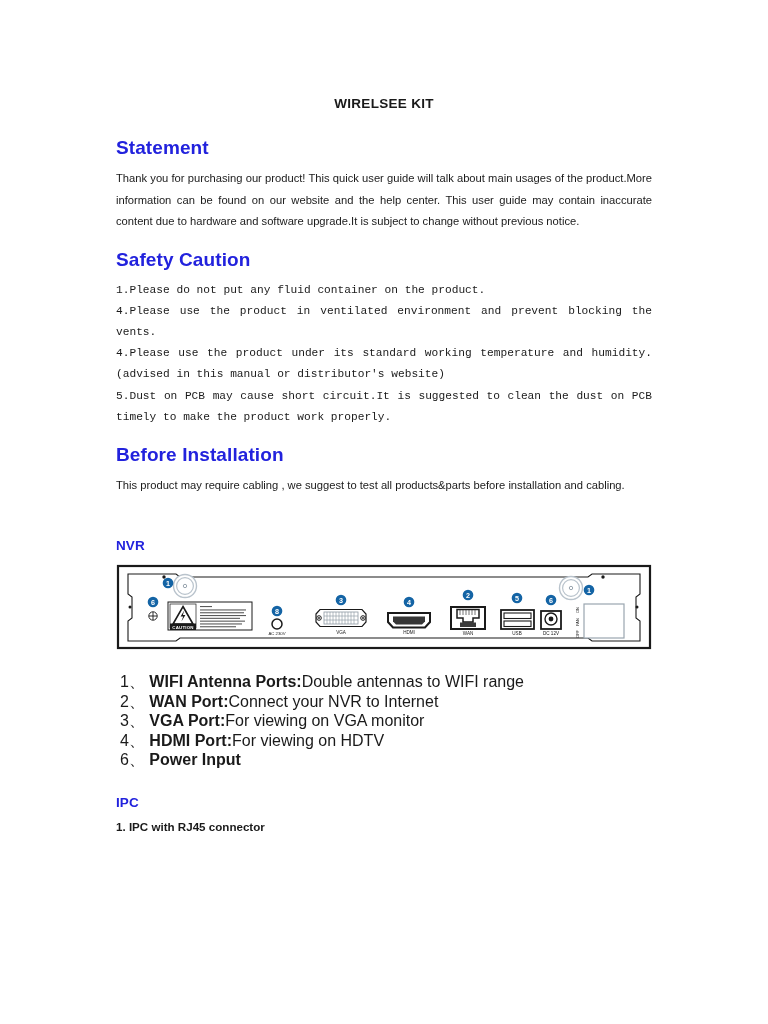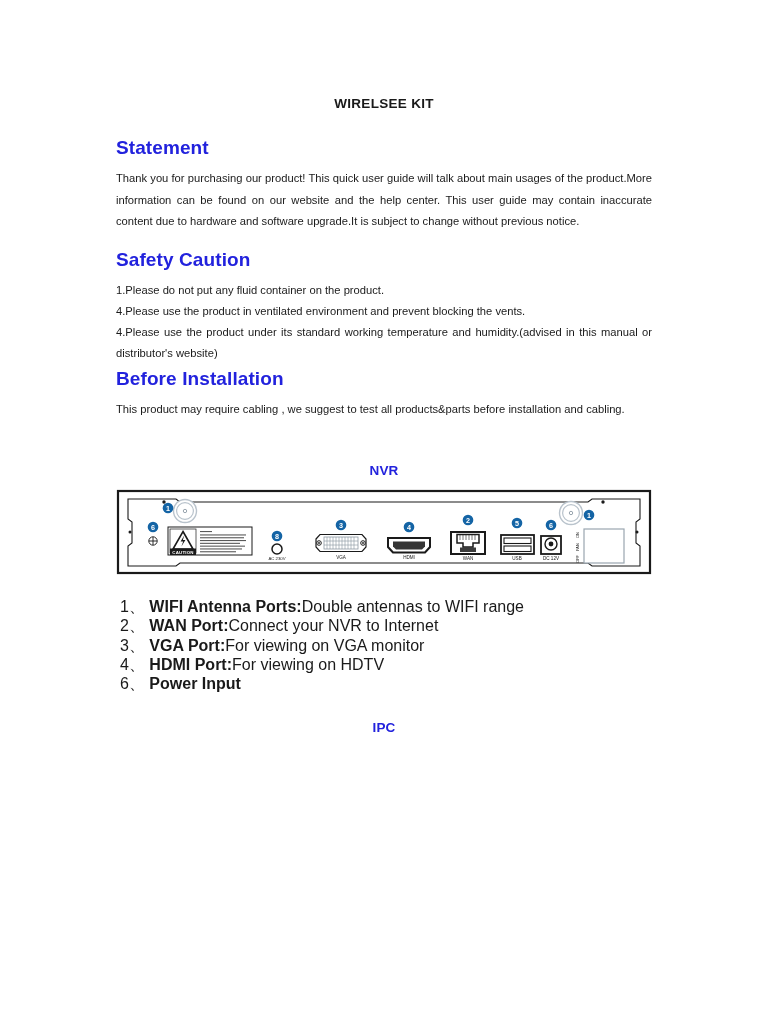--- a/index.html
+++ b/index.html
@@ -42,38 +42,38 @@
   
   .section-heading {
     font-size: 19px;
     font-weight: bold;
     color: #2222dd;
     margin: 0 0 9px 0;
     letter-spacing: 0.1px;
   }
   .section-heading.small {
     font-size: 13.5px;
-    text-align: center;
   }
 
   
   .para {
     font-size: 11.2px;
     line-height: 21.5px;
     text-align: justify;
     color: #1a1a1a;
     margin: 0 0 16px 0;
   }
   .para:last-child { margin-bottom: 0; }
 
   
   .safety-list {
-    margin: 0 0 4px 0;
+    margin: 0 0 16px 0;
     padding: 0;
     list-style: none;
+    font-family: Liberation Mono, monospace;
   }
   .safety-list li {
     font-size: 11.2px;
     line-height: 21.2px;
     text-align: justify;
     color: #1a1a1a;
   }
   .spacer-lg { height: 26px; }
 
   
@@ -121,20 +121,21 @@
     <div class="doc-title">WIRELSEE KIT</div>
 
     <div class="section-heading">Statement</div>
     <p class="para">Thank you for purchasing our product! This quick user guide will talk about main usages of the product.More information can be found on our website and the help center. This user guide may contain inaccurate content due to hardware and software upgrade.It is subject to change without previous notice.</p>
 
     <div class="section-heading">Safety Caution</div>
     <ul class="safety-list">
       <li>1.Please do not put any fluid container on the product.</li>
       <li>4.Please use the product in ventilated environment and prevent blocking the vents.</li>
       <li>4.Please use the product under its standard working temperature and humidity.(advised in this manual or distributor's website)</li>
+      <li>5.Dust on PCB may cause short circuit.It is suggested to clean the dust on PCB timely to make the product work properly.</li>
     </ul>
 
     <div class="section-heading">Before Installation</div>
     <p class="para">This product may require cabling , we suggest to test all products&amp;parts before installation and cabling.</p>
 
     <div class="spacer-lg"></div>
 
     <div class="section-heading small">NVR</div>
 
     <div class="diagram-wrap">
@@ -294,15 +295,16 @@
       </li>
       <li>
         <span class="num">6、</span>
         <span class="pname">Power Input</span><span class="pdesc"></span>
       </li>
     </ul>
 
     <div class="spacer-lg"></div>
 
     <div class="section-heading small">IPC</div>
+    <div class="sub-heading">1. IPC with RJ45 connector</div>
 
   </div>
 </div>
 
 </body></html>

